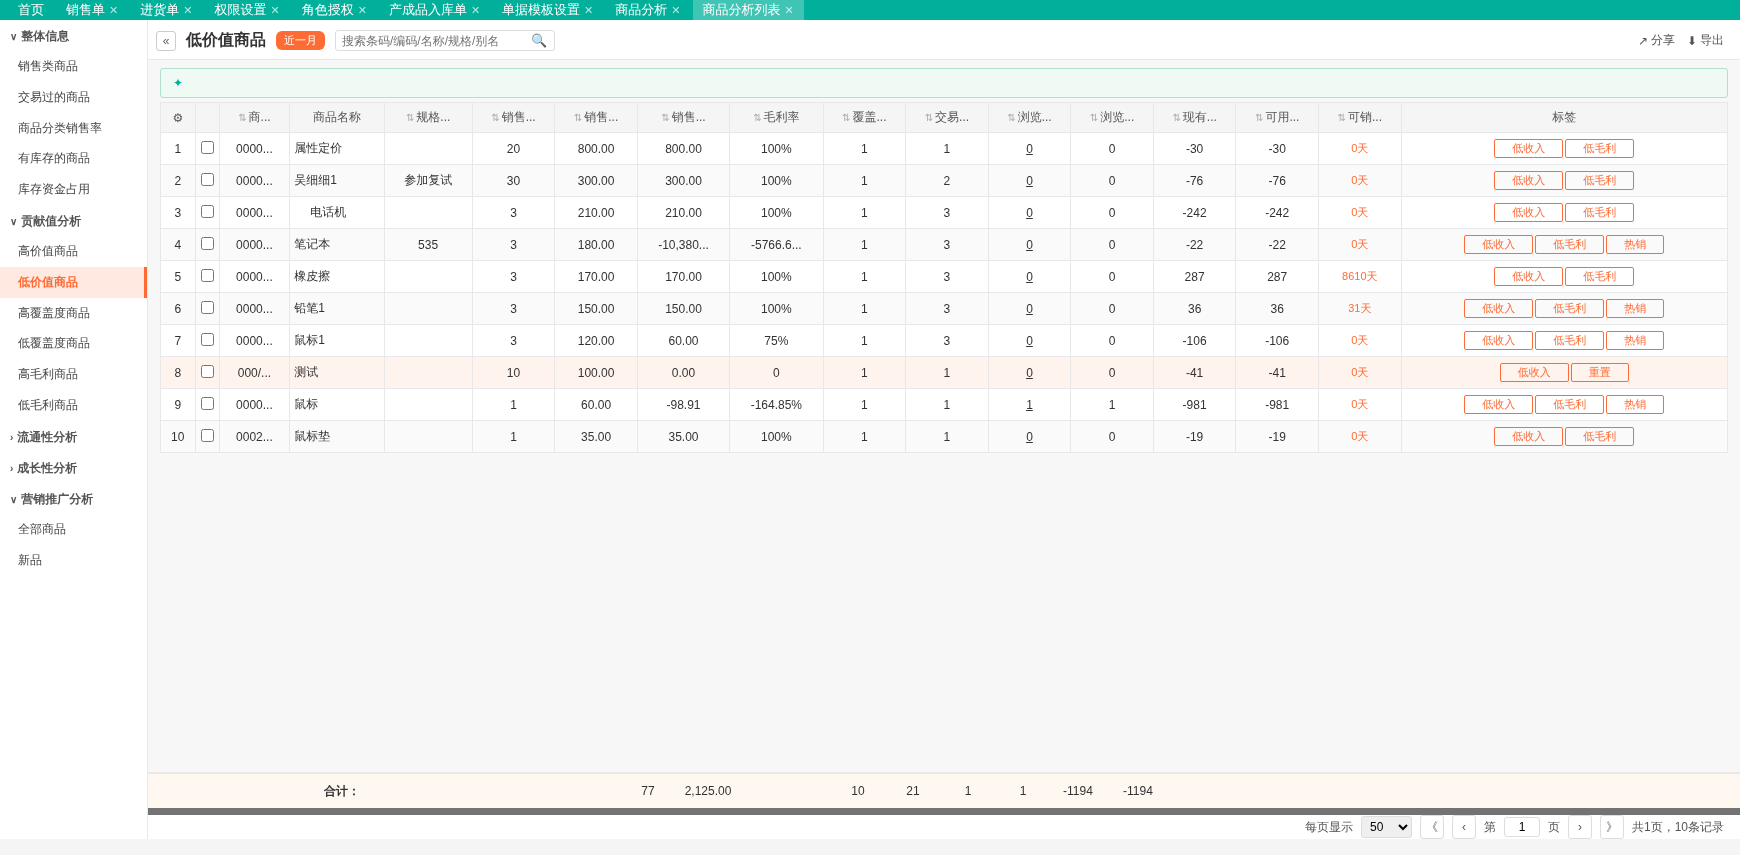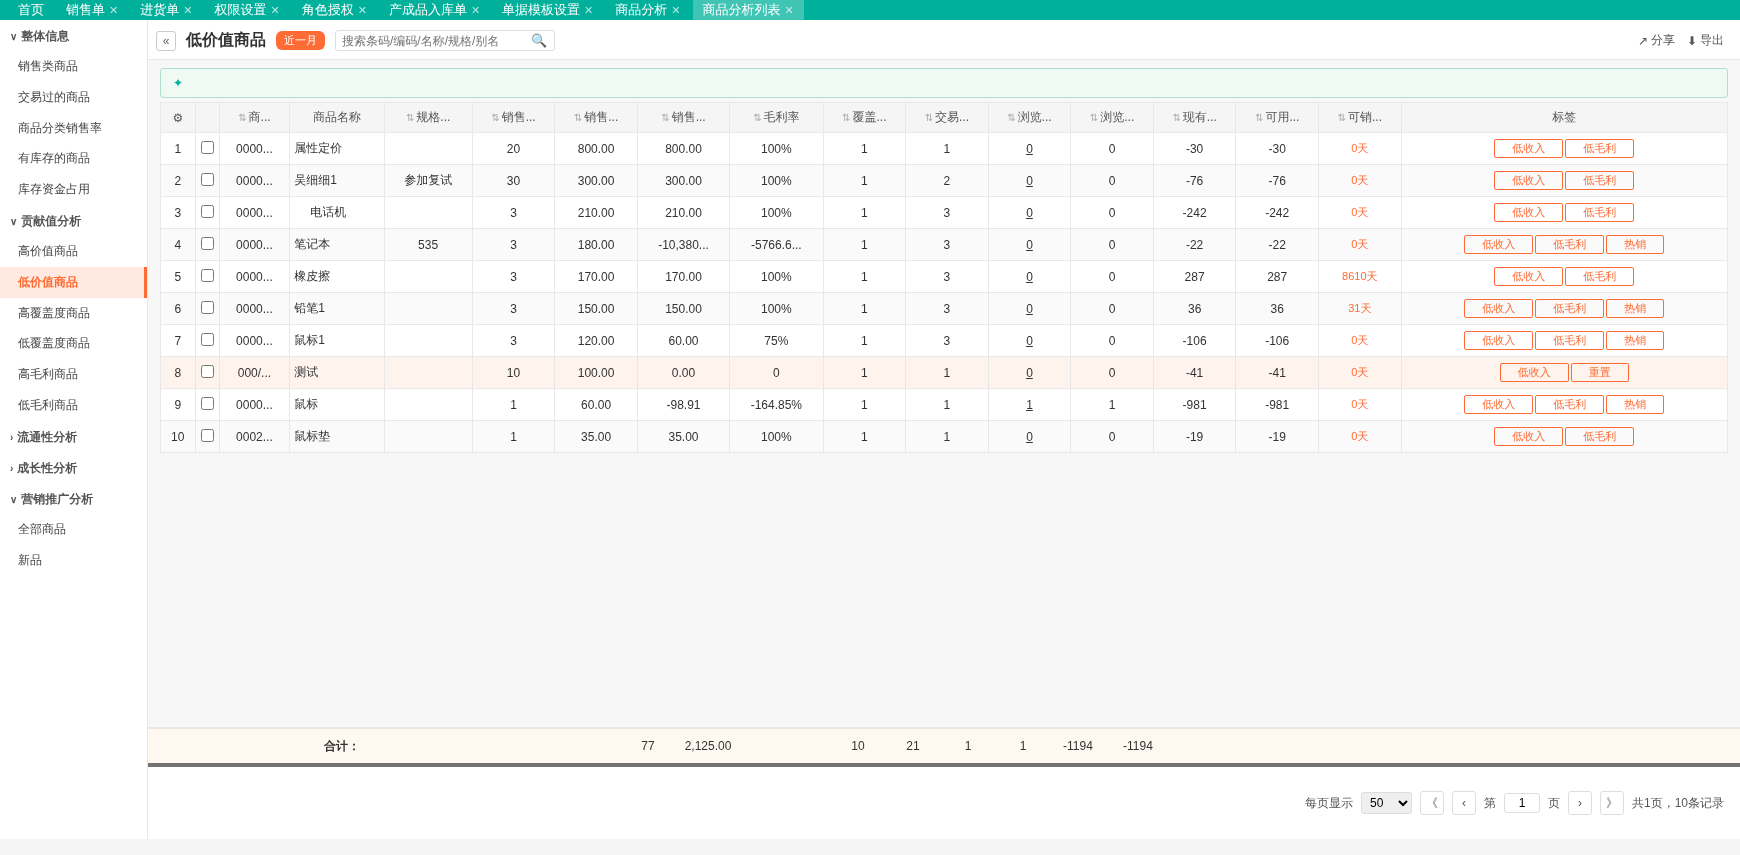--- a/index.html
+++ b/index.html
@@ -201,25 +201,25 @@
     .total-label {
       font-weight: bold;
       margin-right: 8px;
       width: 200px;
       text-align: right;
     }
 
     
     .pagination-bar {
       background: #fff;
-      border-top: 4px solid #737373;
+      border-top: 7px solid #737373;
       display: flex;
       align-items: center;
       justify-content: flex-end;
-      padding: 24px 16px;
+      padding: 0 16px;
       gap: 8px;
       font-size: 12px;
       color: #555;
     }
     .page-size-select {
       border: 1px solid #ddd;
       padding: 2px 4px;
       border-radius: 3px;
       font-size: 12px;
     }

